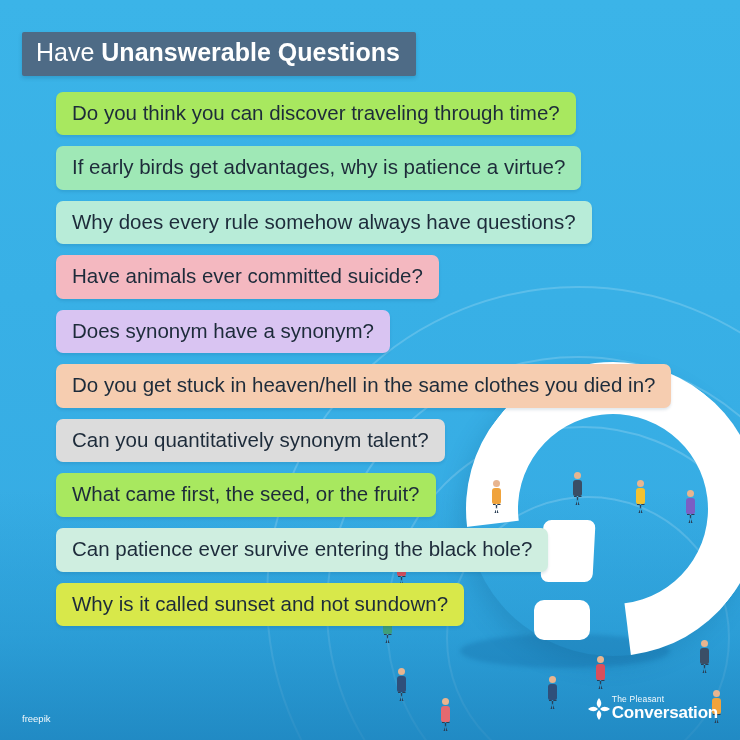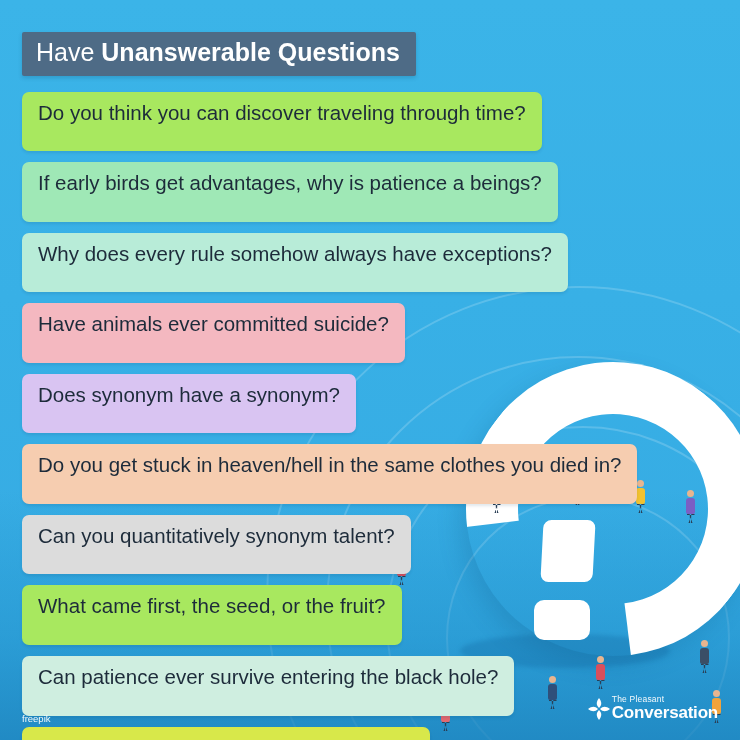--- a/index.html
+++ b/index.html
@@ -144,28 +144,29 @@
 
   .qlist {
     margin-top: 16px;
     display: flex;
     flex-direction: column;
     gap: 11px;
   }
   .qitem {
     display: inline-block;
     align-self: flex-start;
-    padding: 9px 16px 27px 16px;
+    padding: 9px 16px 11px 16px;
     border-radius: 7px;
     font-size: 20.5px;
     line-height: 1.15;
     color: #1d2b3a;
     font-weight: 400;
     box-shadow: 0 2px 3px rgba(0,60,95,0.12);
     white-space: nowrap;
+    margin-left: 34px;
   }
 
   
   .footer {
     position: absolute;
     left: 22px;
     bottom: 14px;
     z-index: 6;
     color: #ffffff;
     font-size: 9.5px;
@@ -282,22 +283,22 @@
   </div>
 
   <div class="content">
 
     <div class="subtitle-bar">
       <span class="light">Have </span><span class="bold">Unanswerable Questions</span>
     </div>
 
     <div class="qlist" id="question-list">
         <div class="qitem" style="background: rgb(168, 232, 95);">Do you think you can discover traveling through time?</div>
-        <div class="qitem" style="background: rgb(159, 232, 182);">If early birds get advantages, why is patience a beings?</div>
-        <div class="qitem" style="background: rgb(184, 236, 216);">Why does every rule somehow always have exceptions?</div>
+        <div class="qitem" style="background: rgb(159, 232, 182);">If early birds get advantages, why is patience a virtue?</div>
+        <div class="qitem" style="background: rgb(184, 236, 216);">Why does every rule somehow always have questions?</div>
         <div class="qitem" style="background: rgb(244, 184, 192);">Have animals ever committed suicide?</div>
         <div class="qitem" style="background: rgb(217, 196, 242);">Does synonym have a synonym?</div>
         <div class="qitem" style="background: rgb(246, 205, 176);">Do you get stuck in heaven/hell in the same clothes you died in?</div>
         <div class="qitem" style="background: rgb(220, 220, 220);">Can you quantitatively synonym talent?</div>
         <div class="qitem" style="background: rgb(168, 232, 95);">What came first, the seed, or the fruit?</div>
         <div class="qitem" style="background: rgb(207, 238, 224);">Can patience ever survive entering the black hole?</div>
         <div class="qitem" style="background: rgb(216, 232, 74);">Why is it called sunset and not sundown?</div>
       </div>
   </div>
 

